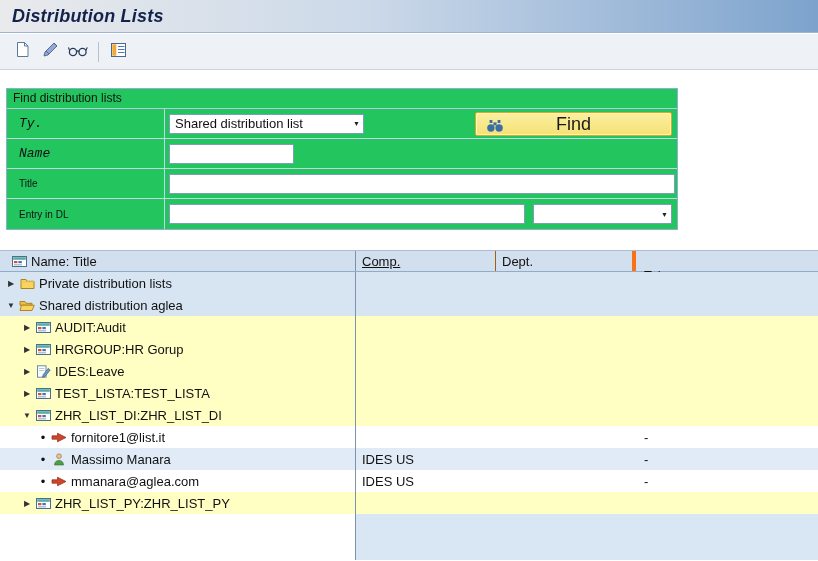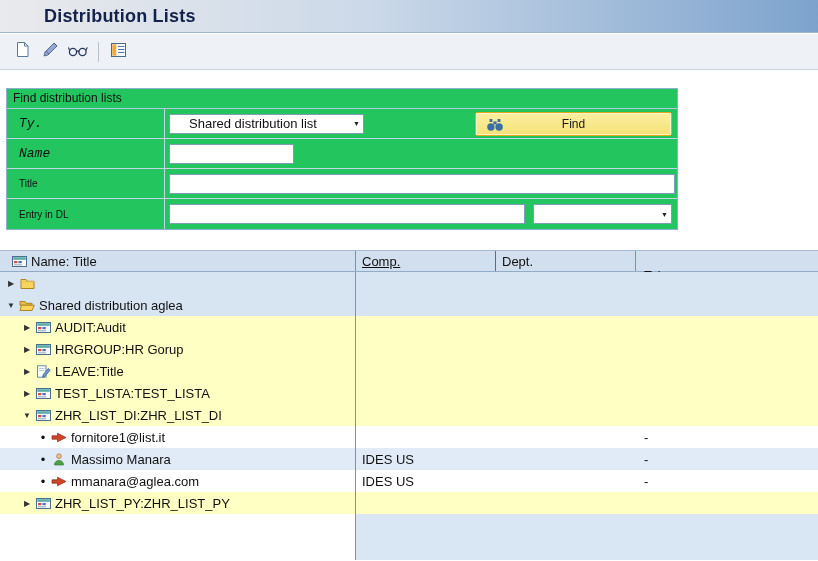--- a/index.html
+++ b/index.html
@@ -9,23 +9,22 @@
     font-family:"Liberation Sans", sans-serif; color:#111;
   }
   
   .titlebar {
     position:absolute; top:0; left:0; right:0; height:33px;
     background:linear-gradient(90deg,#e9eaec 0%,#ccd9e9 45%,#7da3cd 100%);
     border-bottom:1px solid #9fb6d0;
     display:flex; align-items:center; padding-left:12px;
   }
   .titlebar .title {
-    font-size:18px; font-weight:bold; color:#13224a;
+    font-size:18px; font-weight:bold; font-style:italic; color:#13224a;
     letter-spacing:.2px;
-    margin-left:32px;
   }
   
   .toolbar {
     position:absolute; top:34px; left:0; right:0; height:36px;
     background:#eef2f7; border-bottom:1px solid #c8d4e0;
     display:flex; align-items:center; padding-left:10px;
   }
   .tb-btn {
     width:24px; height:24px; display:flex; align-items:center; justify-content:center;
     margin-right:4px; cursor:default;
@@ -44,43 +43,43 @@
     display:flex; align-items:center; border-right:1px solid #c3d6e8;
   }
   .fp-label.mono { font-family:"Liberation Mono", monospace; font-size:13px;font-style:italic; }
   .fp-field { display:flex; align-items:center; padding-left:4px; }
   .input {
     height:20px; border:1px solid #7f9db9; background:#fff;
     font-size:13px; padding:0 3px; font-family:inherit;
   }
   .combo {
     height:20px; border:1px solid #7f9db9; background:#fff;
-    display:flex; align-items:center; font-size:13px; padding:0 3px 0 19px;
+    display:flex; align-items:center; font-size:13px; padding:0 3px 0 5px;
   }
   .combo .caret { margin-left:auto; font-size:7px; color:#222; padding-left:6px; }
   .find-btn {
     position:absolute; right:5px; top:3px; width:197px; height:24px;
     background:linear-gradient(#fbf0a2,#f5e175);
     border:1px solid #dfa919; border-radius:2px;
     display:flex; align-items:center; justify-content:center;
-    font-size:12px; color:#1a1a1a; box-shadow:inset 0 0 0 1px #fdf6c4; cursor:default;
+    font-size:18px; color:#1a1a1a; box-shadow:inset 0 0 0 1px #fdf6c4; cursor:default;
   }
   .find-btn .binoc { position:absolute; left:10px; top:4px; }
   
   .table-area { position:absolute; top:250px; left:0; right:0; bottom:0; }
   .thead {
     display:flex; height:22px; background:#d2dfee;
     border-top:1px solid #a8bdd4; border-bottom:1px solid #92abc6;
     font-size:13px;
   }
   .th { display:flex; align-items:center; }
   .th-name { width:356px; padding-left:12px; border-right:1px solid #7d93aa; }
   .th-name .hicon { display:flex; margin-right:4px; }
   .th-comp { width:140px; padding-left:6px; border-right:1px solid #a16207;text-decoration:underline; }
-  .th-dept { width:140px; padding-left:6px; border-right:1px solid #f97316; }
+  .th-dept { width:140px; padding-left:6px; border-right:4px solid #f97316; }
   .th-tel  { flex:1; padding-left:8px;margin-top:24px; }
   .tbody { position:relative; height:288px; }
   .vline { position:absolute; left:355px; top:0; bottom:0; width:1px; background:#7d93aa; z-index:5; }
   .empty-right { position:absolute; left:356px; right:0; top:242px; bottom:0; background:#d9e6f3; }
   .trow { display:flex; height:22px; font-size:13px; align-items:center; }
   .bg-blue    { background:#d7e5f3; }
   .bg-yellow  { background:#ffffc3; }
   .bg-white   { background:#ffffff; }
   .bg-altblue { background:#e0ebf7; }
   .cell { height:100%; display:flex; align-items:center; }
@@ -212,20 +211,21 @@
     <div class="vline"></div>
   <div class="trow bg-blue">
         <div class="cell name-cell" style="padding-left: 4px;">
           <span class="arrow">▶</span>
           <span class="node-icon">
             <svg width="15" height="13" viewBox="0 0 15 13">
               <path d="M1 2.5h5l1.2 1.8H14v7.2H1z" fill="#fad45c" stroke="#ad8423"></path>
               <path d="M1 4.8h13" stroke="#e8c04a"></path>
             </svg>
           </span>
+          <span class="node-text">Private distribution lists</span>
         </div>
         <div class="cell comp-cell"></div>
         <div class="cell dept-cell"></div>
         <div class="cell tel-cell"></div>
       </div>
       <div class="trow bg-blue">
         <div class="cell name-cell" style="padding-left: 4px;">
           <span class="arrow">▼</span>
           <span class="node-icon">
             <svg width="16" height="13" viewBox="0 0 16 13">
@@ -279,21 +279,21 @@
         <div class="cell name-cell" style="padding-left: 20px;">
           <span class="arrow">▶</span>
           <span class="node-icon">
             <svg width="15" height="13" viewBox="0 0 15 13">
               <rect x="1.5" y="0.8" width="8.5" height="11.4" fill="#fff" stroke="#6a8aa8"></rect>
               <rect x="3" y="3" width="5.5" height="1" fill="#b8c8d8"></rect>
               <rect x="3" y="5" width="5.5" height="1" fill="#b8c8d8"></rect>
               <path d="M7.2 9.6l5-6.2 2 1.6-5 6.2-2.6 1z" fill="#6a9ad0" stroke="#3a5a80" stroke-width="0.7"></path>
             </svg>
           </span>
-          <span class="node-text">LEAVE:Title</span>
+          <span class="node-text">IDES:Leave</span>
         </div>
         <div class="cell comp-cell"></div>
         <div class="cell dept-cell"></div>
         <div class="cell tel-cell"></div>
       </div>
       <div class="trow bg-yellow">
         <div class="cell name-cell" style="padding-left: 20px;">
           <span class="arrow">▶</span>
           <span class="node-icon">
             <svg width="15" height="13" viewBox="0 0 15 13">

